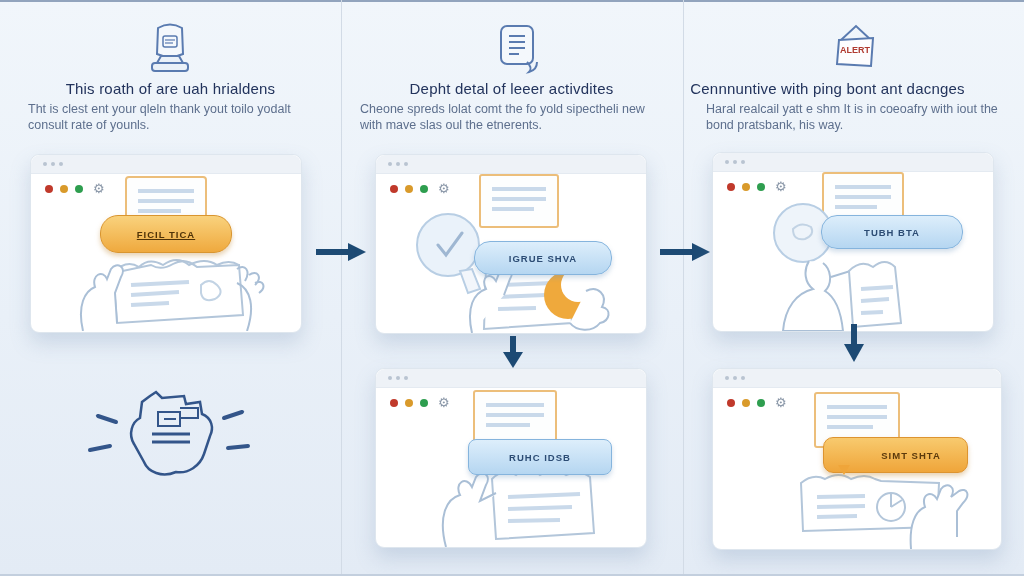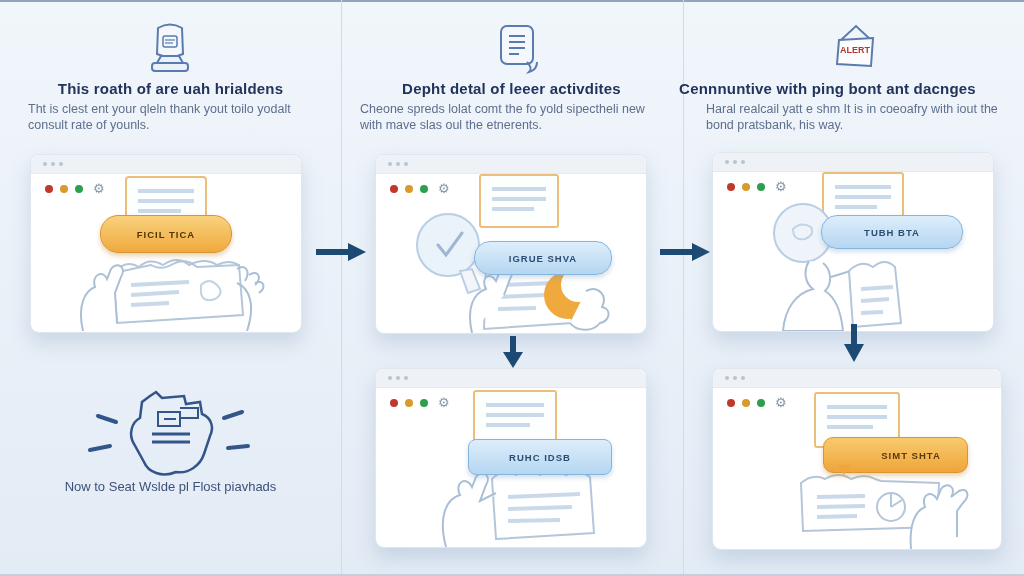--- a/index.html
+++ b/index.html
@@ -2,40 +2,40 @@
 <html><head>
 <meta charset="utf-8">
 <style>
   html,body{margin:0;padding:0;}
   body{font-family:"Liberation Sans",sans-serif;}
   #canvas{position:relative;width:1024px;height:576px;overflow:hidden;
     background:linear-gradient(180deg,#f1f6fb 0%,#e9f0f8 55%,#e3ebf5 100%);}
   #canvas::before{content:"";position:absolute;top:0;left:0;right:0;height:2px;background:#43618a;opacity:.55;}
   #canvas::after{content:"";position:absolute;bottom:0;left:0;right:0;height:2px;background:#c3cfde;}
   .divider{position:absolute;top:0;bottom:0;width:1px;background:#d2dbe6;}
-  .col-title{position:absolute;text-align:center;font-weight:bold;font-size:15px;color:#22335c;letter-spacing:.2px;}
+  .col-title{position:absolute;text-align:center;font-weight:normal;font-size:15px;color:#22335c;letter-spacing:.2px;}
   .col-sub{position:absolute;font-size:12.5px;line-height:16px;color:#5d6f8d;}
   .note{position:absolute;text-align:center;font-size:13px;color:#3d5178;}
   
   .window{position:absolute;background:#fff;border:1px solid #dee6ee;border-radius:9px;
     box-shadow:0 10px 20px rgba(110,140,175,.25);}
   .titlebar{position:absolute;top:0;left:0;right:0;height:18px;background:#eef2f7;
     border-bottom:1px solid #e4eaf1;border-radius:9px 9px 0 0;}
   .tdot{position:absolute;top:7px;width:4px;height:4px;border-radius:50%;background:#b9c4d1;}
   .content{position:absolute;top:18px;left:0;right:0;bottom:0;border-radius:0 0 9px 9px;overflow:hidden;}
   .lights{position:absolute;top:12px;left:14px;display:flex;gap:7px;}
   .lt{width:8px;height:8px;border-radius:50%;}
   .lt.r{background:#c0392b;}.lt.y{background:#d99a2b;}.lt.g{background:#2e9e4f;}
   .gear{position:absolute;top:8px;left:62px;font-size:13px;color:#8a97a8;}
   .sketch{position:absolute;top:0;left:0;}
   
   .btn{position:absolute;display:flex;align-items:center;justify-content:center;
     font-weight:bold;font-size:9.5px;letter-spacing:1px;}
   .btn.orange{background:linear-gradient(180deg,#f9d27d,#efa93e);border:1px solid #d9952f;
-    border-radius:18px;color:#503307;box-shadow:0 3px 5px rgba(190,130,40,.35);}
+    border-radius:18px;color:#503307;box-shadow:0 3px 5px rgba(190,130,40,.35);text-decoration:underline;}
   .btn.blue{background:linear-gradient(180deg,#ddeefb,#b5d6f1);border:1px solid #85b4dd;
     border-radius:16px;color:#2c4c74;box-shadow:0 3px 5px rgba(110,150,190,.3);}
   .btn.blue.rect{border-radius:8px;margin-top:8px;}
   .bubble{position:absolute;display:flex;align-items:center;justify-content:center;
     font-weight:bold;font-size:9.5px;letter-spacing:1px;color:#5c3a0c;
     background:linear-gradient(180deg,#f8ca6e,#efa53a);border:1px solid #dd9430;border-radius:10px;
     box-shadow:0 3px 5px rgba(190,130,40,.35);padding-left:31px;}
   .bubble::after{content:"";position:absolute;left:14px;bottom:-9px;
     border:6px solid transparent;border-top:10px solid #efa53a;}
   .arrow{position:absolute;}
@@ -256,15 +256,14 @@
     <rect x="78" y="24" width="22" height="14" fill="none" stroke="#33558a" stroke-width="2"></rect>
     <path d="M100 20 L118 20 L118 30 L100 30" fill="none" stroke="#33558a" stroke-width="2"></path>
     <line x1="84" y1="31" x2="96" y2="31" stroke="#33558a" stroke-width="2"></line>
     <line x1="72" y1="46" x2="110" y2="46" stroke="#33558a" stroke-width="3"></line>
     <line x1="72" y1="54" x2="110" y2="54" stroke="#33558a" stroke-width="3"></line>
     <line x1="18" y1="28" x2="36" y2="34" stroke="#33558a" stroke-width="4" stroke-linecap="round"></line>
     <line x1="10" y1="62" x2="30" y2="58" stroke="#33558a" stroke-width="4" stroke-linecap="round"></line>
     <line x1="144" y1="30" x2="162" y2="24" stroke="#33558a" stroke-width="4" stroke-linecap="round"></line>
     <line x1="148" y1="60" x2="168" y2="58" stroke="#33558a" stroke-width="4" stroke-linecap="round"></line>
   </svg>
-  <div class="note" style="left:10px;top:479px;width:321px">Now to Seat Wslde pl Flost piavhads</div>
 
 </div>
 
 </body></html>

